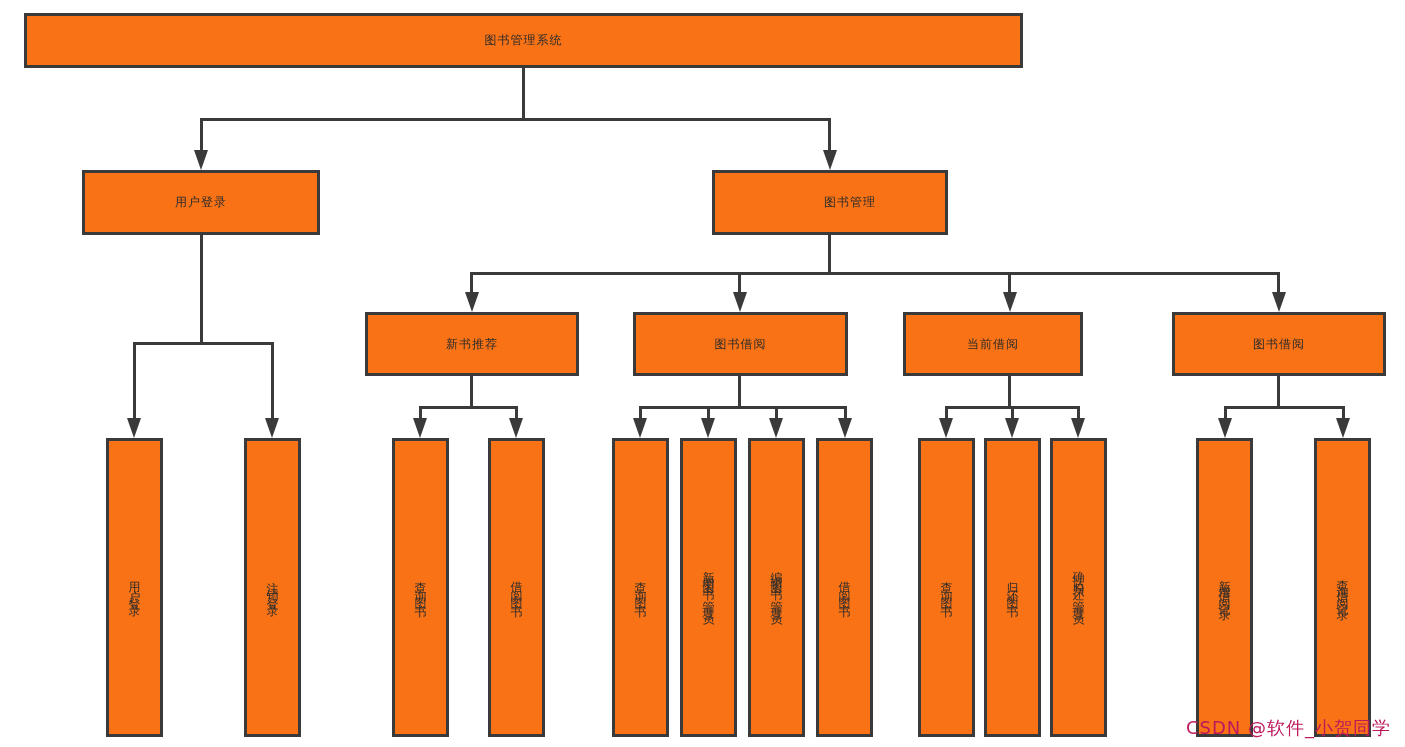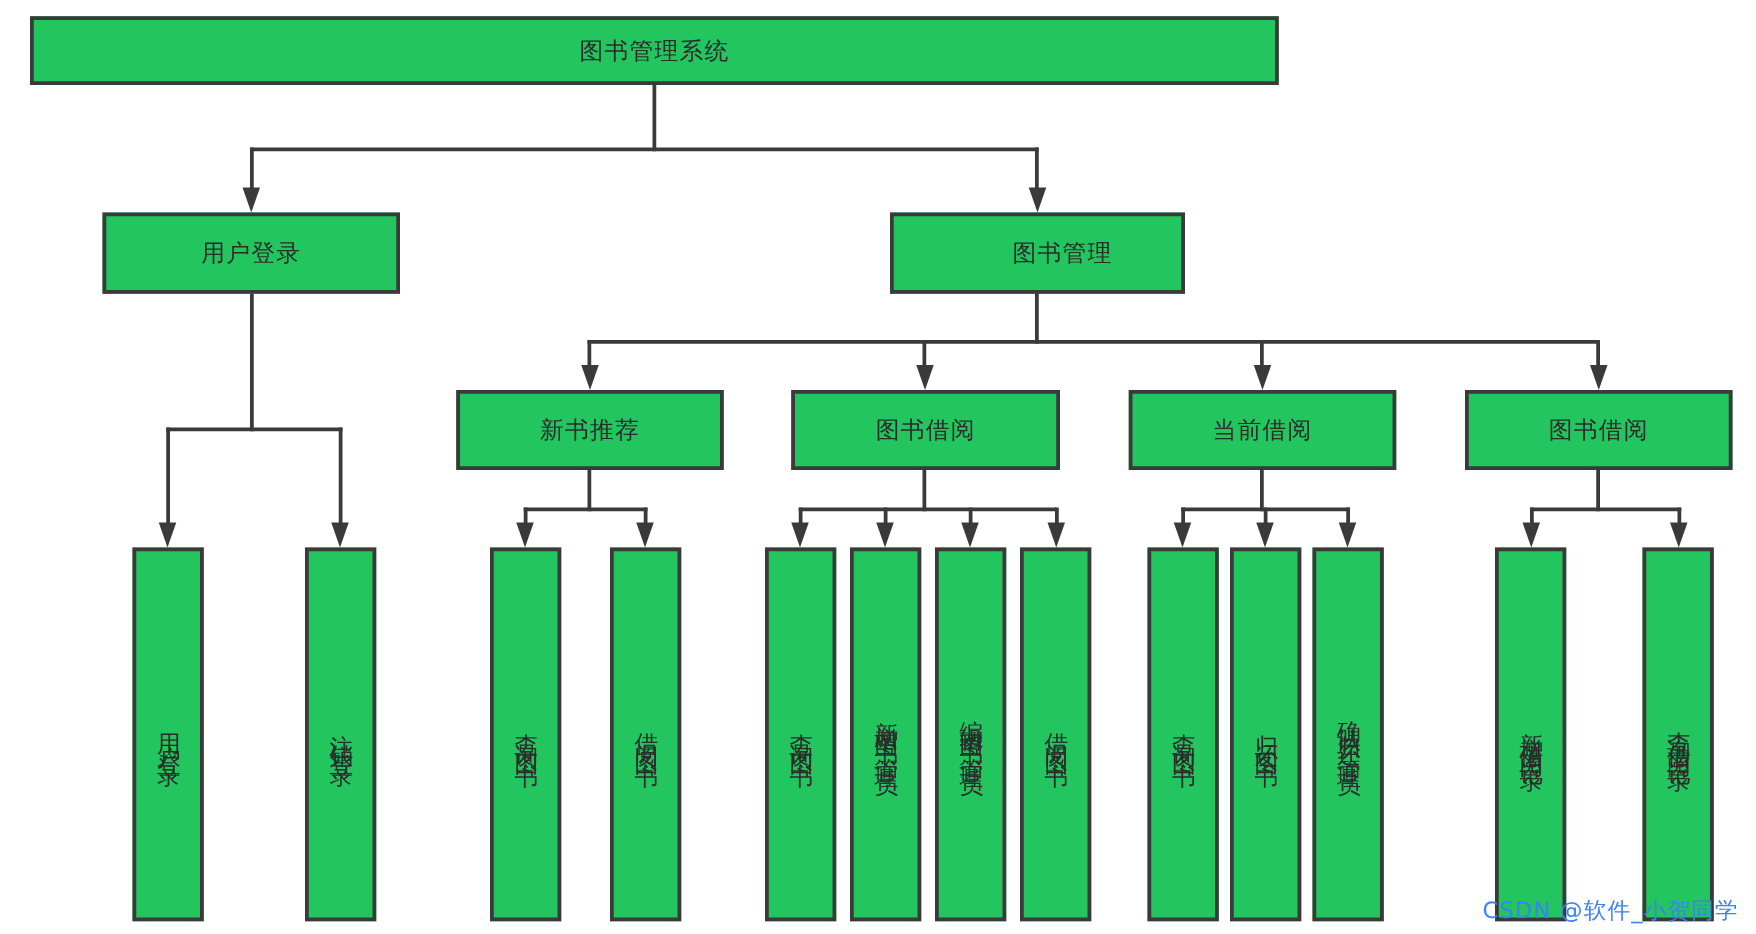--- a/index.html
+++ b/index.html
@@ -8,25 +8,25 @@
     width: 1405px;
     height: 747px;
     background: #ffffff;
     font-family: "DejaVu Sans", "Liberation Sans", sans-serif;
     overflow: hidden;
   }
   .box {
     position: absolute;
     box-sizing: border-box;
     border: 3px solid #3a3a3a;
-    background: #22c55e;
+    background: #f97316;
     display: flex;
     align-items: center;
     justify-content: center;
-    font-size: 19px;
+    font-size: 12px;
     color: #2b2b2b;
     letter-spacing: 1px;
     text-align: center;
   }
   .vbox {
     writing-mode: vertical-rl;
     text-orientation: mixed;
     letter-spacing: 8px;
     line-height: 1;
     padding: 6px 0;
@@ -44,39 +44,39 @@
     height: 0;
     border-left: 7px solid transparent;
     border-right: 7px solid transparent;
     border-top: 20px solid #3a3a3a;
   }
   .watermark {
     position: absolute;
     left: 1186px;
     top: 716px;
     font-size: 18px;
-    color: #3b82f6;
+    color: #be185d;
     letter-spacing: 1px;
     white-space: nowrap;
     z-index: 5;
   }
 </style>
 </head>
 <body>
 
 <div id="stage">
 
   <div class="box" style="left:24px; top:13px; width:999px; height:55px;">图书管理系统</div>
 
   <div class="box" style="left:82px; top:170px; width:238px; height:65px;">用户登录</div>
   <div class="box" style="left:712px; top:170px; width:236px; height:65px;padding-left:40px;">图书管理</div>
 
   <div class="box" style="left:365px; top:312px; width:214px; height:64px;">新书推荐</div>
   <div class="box" style="left:633px; top:312px; width:215px; height:64px;">图书借阅</div>
-  <div class="box" style="left:903px; top:312px; width:214px; height:64px;">当前借阅</div>
+  <div class="box" style="left:903px; top:312px; width:180px; height:64px;">当前借阅</div>
   <div class="box" style="left:1172px; top:312px; width:214px; height:64px;">图书借阅</div>
 
   <div class="box vbox" style="left:106px; top:438px; width:57px; height:299px;">用户登录</div>
   <div class="box vbox" style="left:244px; top:438px; width:57px; height:299px;">注销登录</div>
 
   <div class="box vbox" style="left:392px; top:438px; width:57px; height:299px;">查询图书</div>
   <div class="box vbox" style="left:488px; top:438px; width:57px; height:299px;">借阅图书</div>
 
   <div class="box vbox" style="left:612px; top:438px; width:57px; height:299px;">查询图书</div>
   <div class="box vbox long" style="left:680px; top:438px; width:57px; height:299px;">新增图书（管理员）</div>

